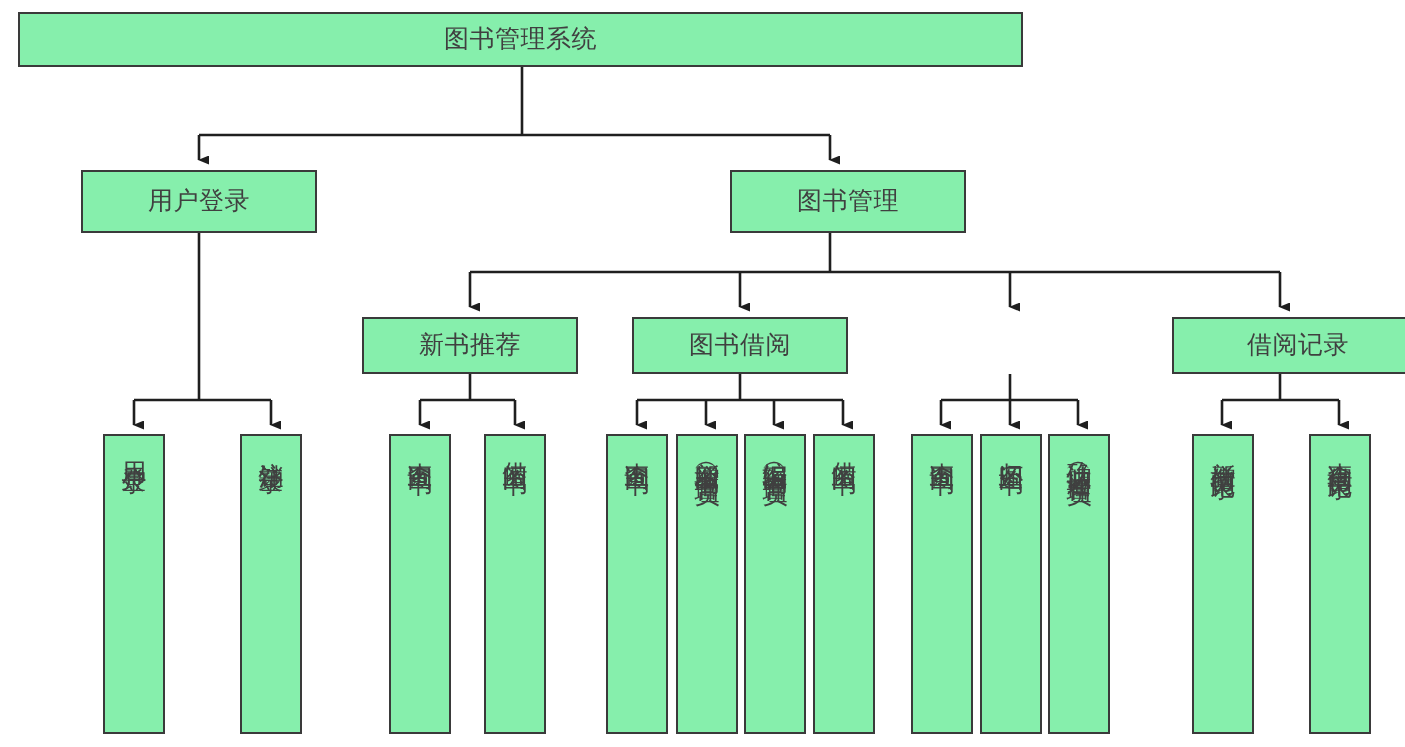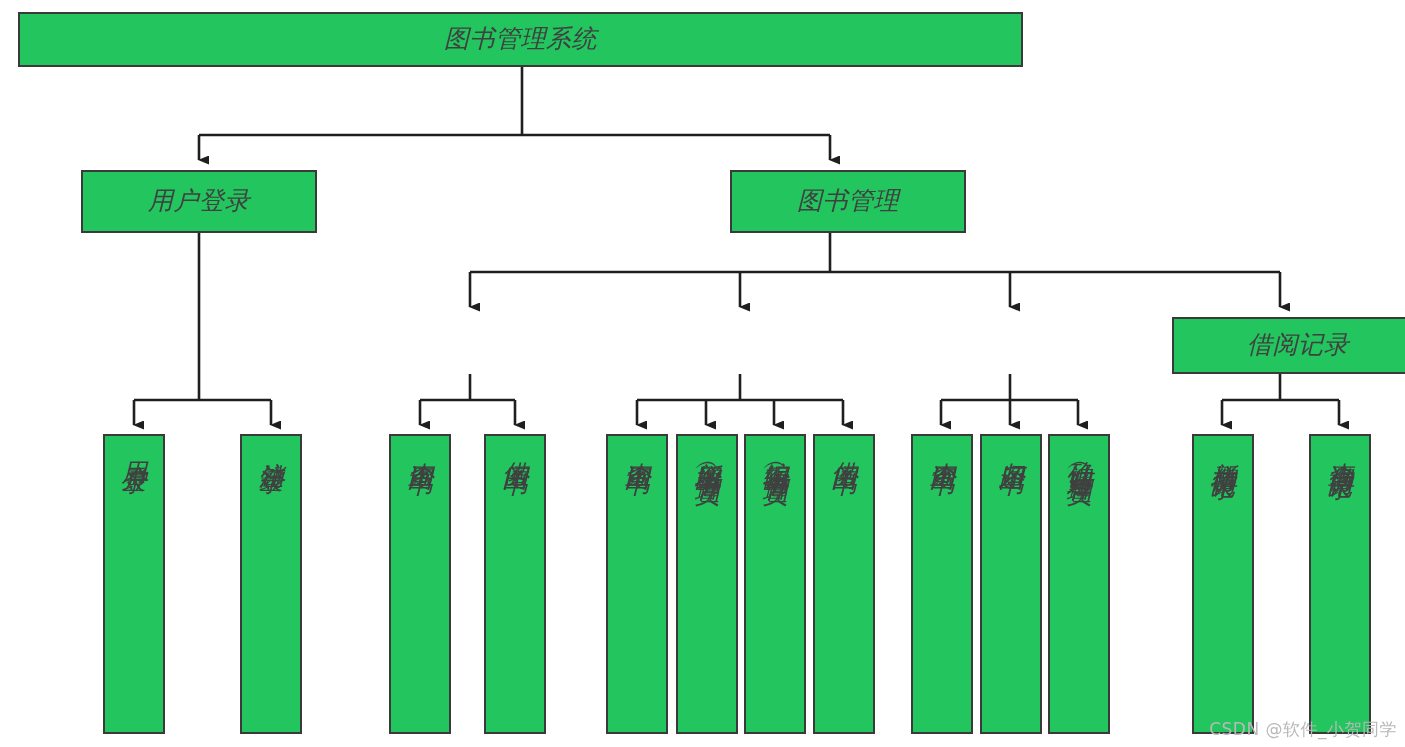--- a/index.html
+++ b/index.html
@@ -23,26 +23,25 @@
     position: absolute;
     left: 0;
     top: 0;
     width: 1405px;
     height: 747px;
   }
   .node-box {
     position: absolute;
     box-sizing: border-box;
     border: 2.5px solid #3a3a3a;
-    background: #22c55e;
+    background: #86efac;
     display: flex;
     align-items: center;
     justify-content: center;
     color: #404040;
-    font-style: italic;
   }
   .node-label {
     color: #404040;
     line-height: 1.05;
     letter-spacing: 0.5px;
     text-align: center;
     white-space: nowrap;
   }
   .node-box.horizontal .node-label {
     font-size: 25px;
@@ -132,21 +131,27 @@
   </div>
 
   <div class="node-box horizontal" style="left:81px; top:170px; width:236px; height:63px;">
     <span class="node-label">用户登录</span>
   </div>
 
   <div class="node-box horizontal" style="left:730px; top:170px; width:236px; height:63px;">
     <span class="node-label">图书管理</span>
   </div>
 
-
+  <div class="node-box horizontal" style="left:362px; top:317px; width:216px; height:57px;">
+    <span class="node-label">新书推荐</span>
+  </div>
+
+  <div class="node-box horizontal" style="left:632px; top:317px; width:216px; height:57px;">
+    <span class="node-label">图书借阅</span>
+  </div>
 
 
   <div class="node-box horizontal" style="left:1172px; top:317px; width:252px; height:57px;">
     <span class="node-label">借阅记录</span>
   </div>
 
   <div class="node-box vertical" style="left:103px; top:434px; width:62px; height:300px;">
     <span class="node-label">用户登录</span>
   </div>
 
@@ -191,15 +196,14 @@
   </div>
 
   <div class="node-box vertical" style="left:1192px; top:434px; width:62px; height:300px;">
     <span class="node-label">新增借阅记录</span>
   </div>
 
   <div class="node-box vertical" style="left:1309px; top:434px; width:62px; height:300px;">
     <span class="node-label">查询借阅记录</span>
   </div>
 
-  <div id="watermark">CSDN @软件_小贺同学</div>
 
 </div>
 
 </body></html>

